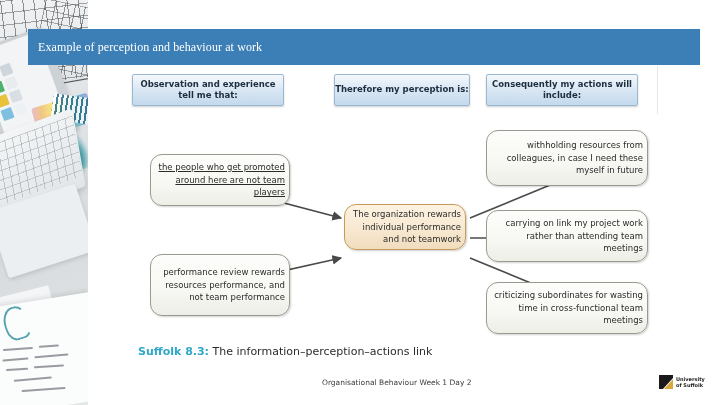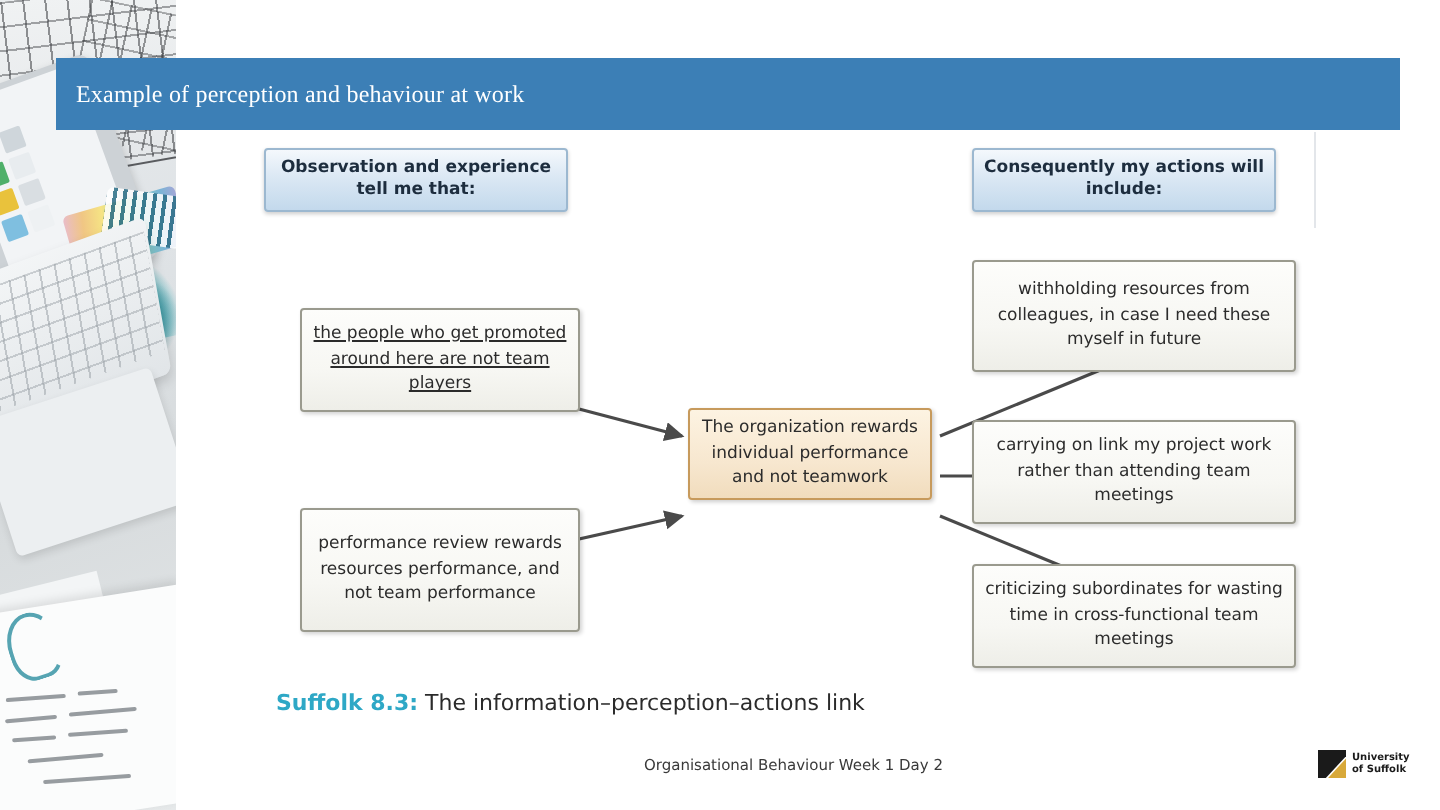--- a/index.html
+++ b/index.html
@@ -92,23 +92,23 @@
     background:linear-gradient(180deg,#f4f8fc 0%,#dbe8f4 45%,#c3d9ec 100%);
     border:1px solid #9cb8d0;border-radius:2px;
     box-shadow:0 1px 2px rgba(0,0,0,.20);
     display:flex;align-items:center;justify-content:center;text-align:center;
     color:#1d2d3e;font-size:8.5px;font-weight:bold;line-height:1.35;
     font-family:"DejaVu Sans", sans-serif;
   }
   .node{
     position:absolute;box-sizing:border-box;
     background:linear-gradient(180deg,#fdfdfb 0%,#f7f7f3 60%,#eeeee8 100%);
-    border:1px solid #9a9a8e;border-radius:2px;
+    border:1px solid #9a9a8e;border-radius:12px;
     box-shadow:1px 1px 2px rgba(0,0,0,.18);
-    display:flex;align-items:center;justify-content:center;text-align:center;
+    display:flex;align-items:center;justify-content:center;text-align:right;
     color:#2b2b2b;font-size:8.5px;line-height:1.5;padding:2px 4px;
     font-family:"DejaVu Sans", sans-serif;
   }
   .node.center{
     background:linear-gradient(180deg,#fdf3e2 0%,#f7e7cf 60%,#f1dcbd 100%);
     border:1px solid #c79a5c;
     box-shadow:1px 1px 2px rgba(0,0,0,.20);
   }
 
   
@@ -198,20 +198,21 @@
 
       <line x1="150" y1="125" x2="253" y2="152" stroke="#4a4a4a" stroke-width="1.6" marker-end="url(#ah)"></line>
       <line x1="150" y1="215" x2="253" y2="192" stroke="#4a4a4a" stroke-width="1.6" marker-end="url(#ah)"></line>
 
       <line x1="382" y1="152" x2="484" y2="110" stroke="#4a4a4a" stroke-width="1.6" marker-end="url(#ah)"></line>
       <line x1="382" y1="172" x2="484" y2="172" stroke="#4a4a4a" stroke-width="1.6" marker-end="url(#ah)"></line>
       <line x1="382" y1="192" x2="484" y2="234" stroke="#4a4a4a" stroke-width="1.6" marker-end="url(#ah)"></line>
     </svg>
 
     <div class="hdr" style="left:44px;top:8px;width:152px;height:32px;">Observation and experience tell me that:</div>
+    <div class="hdr" style="left:246px;top:8px;width:136px;height:32px;">Therefore my perception is:</div>
     <div class="hdr" style="left:398px;top:8px;width:152px;height:32px;">Consequently my actions will include:</div>
 
     <div class="node" style="left:62px;top:88px;width:140px;height:52px;text-decoration:underline;">the people who get promoted around here are not team players</div>
     <div class="node" style="left:62px;top:188px;width:140px;height:62px;">performance review rewards resources performance, and not team performance</div>
 
     <div class="node center" style="left:256px;top:138px;width:122px;height:46px;">The organization rewards individual performance and not teamwork</div>
 
     <div class="node" style="left:398px;top:64px;width:162px;height:56px;">withholding resources from colleagues, in case I need these myself in future</div>
     <div class="node" style="left:398px;top:144px;width:162px;height:52px;">carrying on link my project work rather than attending team meetings</div>
     <div class="node" style="left:398px;top:216px;width:162px;height:52px;">criticizing subordinates for wasting time in cross-functional team meetings</div>

